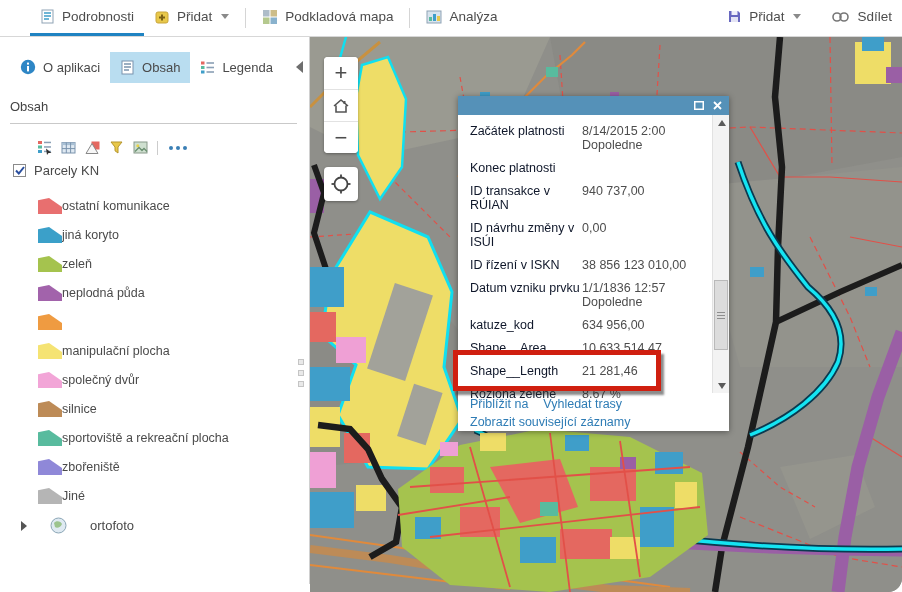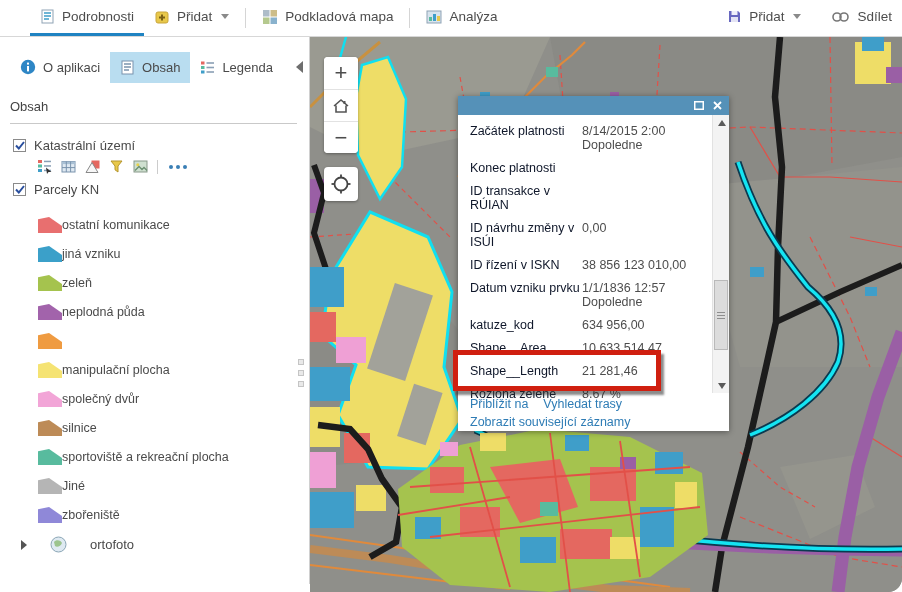--- a/index.html
+++ b/index.html
@@ -205,28 +205,20 @@
         </span>
         <span>Legenda</span>
       </div>
       <div class="collapse-arrow"></div>
     </div>
 
     <div class="side-heading">Obsah</div>
     <hr class="side-hr">
 
     <div class="layer-tree">
-      <div class="layer-row">
-        <span class="cb">
-          <svg width="10" height="9">
-              <polyline points="1,4.5 3.8,7.5 9,1" fill="none" stroke="#2a4f9e" stroke-width="2"></polyline>
-            </svg>
-        </span>
-        <span>Katastrální území</span>
-      </div>
       <div class="layer-tools">
         <span class="tool">
           <svg width="15" height="15">
               <rect x="1" y="1" width="4" height="3" fill="#e46860"></rect>
               <rect x="7" y="1.7" width="7" height="1.5" fill="#8aa0b5"></rect>
               <rect x="1" y="5.5" width="4" height="3" fill="#58bb9e"></rect>
               <rect x="7" y="6.2" width="7" height="1.5" fill="#8aa0b5"></rect>
               <rect x="1" y="10" width="4" height="3" fill="#3f9ec9"></rect>
               <rect x="7" y="10.7" width="7" height="1.5" fill="#8aa0b5"></rect>
               <path d="M9 8.5 L14.5 13 L11.5 13 L10 15 Z" fill="#333"></path>
@@ -275,21 +267,21 @@
         <span>Parcely KN</span>
       </div>
 
       <ul class="legend-list">
         <li class="legend-item">
             <span class="swatch" style="background: rgb(232, 111, 111);"></span>
             <span class="legend-label">ostatní komunikace</span>
           </li>
         <li class="legend-item">
             <span class="swatch" style="background: rgb(59, 160, 201);"></span>
-            <span class="legend-label">jiná vzniku</span>
+            <span class="legend-label">jiná koryto</span>
           </li>
         <li class="legend-item">
             <span class="swatch" style="background: rgb(165, 195, 78);"></span>
             <span class="legend-label">zeleň</span>
           </li>
         <li class="legend-item">
             <span class="swatch" style="background: rgb(162, 99, 171);"></span>
             <span class="legend-label">neplodná půda</span>
           </li>
         <li class="legend-item">
@@ -305,26 +297,26 @@
           </li>
         <li class="legend-item">
             <span class="swatch" style="background: rgb(189, 139, 87);"></span>
             <span class="legend-label">silnice</span>
           </li>
         <li class="legend-item">
             <span class="swatch" style="background: rgb(88, 187, 158);"></span>
             <span class="legend-label">sportoviště a rekreační plocha</span>
           </li>
         <li class="legend-item">
+            <span class="swatch" style="background: rgb(143, 136, 216);"></span>
+            <span class="legend-label">zbořeniště</span>
+          </li>
+        <li class="legend-item">
             <span class="swatch" style="background: rgb(181, 181, 181);"></span>
             <span class="legend-label">Jiné</span>
-          </li>
-        <li class="legend-item">
-            <span class="swatch" style="background: rgb(143, 136, 216);"></span>
-            <span class="legend-label">zbořeniště</span>
           </li>
       </ul>
 
       <div class="ortofoto-row">
         <span class="expand-arrow"></span>
         <span class="icon">
           <svg width="17" height="17">
               <circle cx="8.5" cy="8.5" r="7.5" fill="#dfeaf2" stroke="#8aa5b5"></circle>
               <path d="M4 6 C6 3 11 4 12 7 C11 10 7 12 5 10 Z" fill="#9cc48e"></path>
             </svg>
@@ -492,20 +484,21 @@
           <div class="prow">
               <span class="plabel">Začátek platnosti</span>
               <span class="pval">8/14/2015 2:00 Dopoledne</span>
             </div>
           <div class="prow">
               <span class="plabel">Konec platnosti</span>
               <span class="pval"></span>
             </div>
           <div class="prow">
               <span class="plabel">ID transakce v RÚIAN</span>
+              <span class="pval">940 737,00</span>
             </div>
           <div class="prow">
               <span class="plabel">ID návrhu změny v ISÚI</span>
               <span class="pval">0,00</span>
             </div>
           <div class="prow">
               <span class="plabel">ID řízení v ISKN</span>
               <span class="pval">38 856 123 010,00</span>
             </div>
           <div class="prow">

